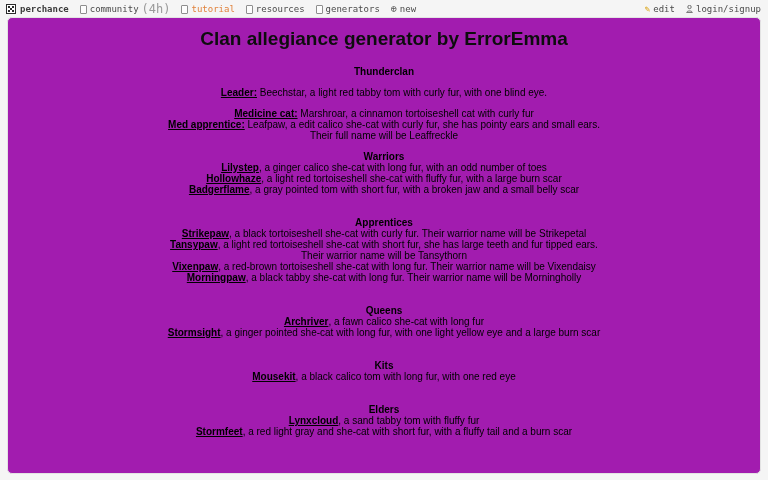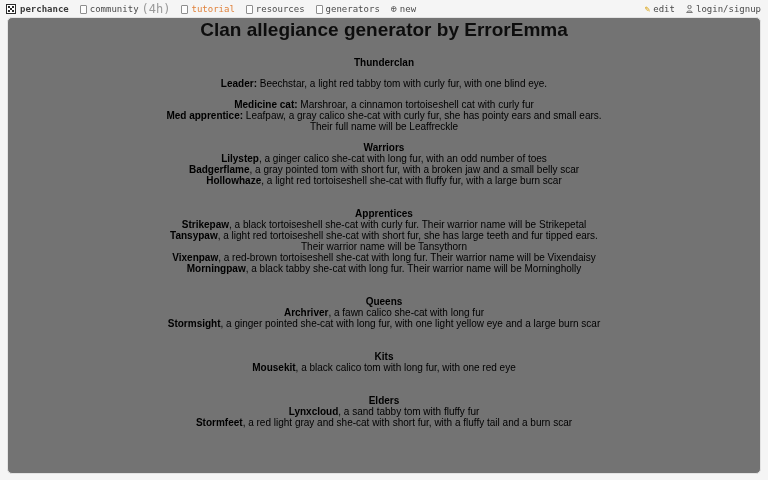--- a/index.html
+++ b/index.html
@@ -29,48 +29,48 @@
     border: 1px solid #8e8e8e;
     border-radius: 1px;
     display: inline-block;
     background: #fdfdfd;
   }
   .plus-glyph { font-size: 10px; color: #555; line-height: 10px; }
   .pencil-glyph { color: #d9a10d; font-size: 9px; line-height: 9px; }
   
   .content-box {
     margin: 0 7px;
-    background: #737373;
+    background: #a21caf;
     border: 1px solid #e3e3e3;
     border-radius: 5px;
     box-sizing: border-box;
     height: 457px;
     overflow: hidden;
-    padding-top: 1px;
+    padding-top: 10px;
     font-family: "Liberation Sans", "DejaVu Sans", sans-serif;
   }
   .page-title {
     text-align: center;
     font-size: 19px;
     font-weight: bold;
     color: #0d0d0d;
     margin: 0 0 14px 0;
   }
   .output {
     max-width: 442px;
     margin: 16px auto;
     text-align: center;
     font-size: 10px;
     line-height: 11px;
     color: #000;
   }
   .block.gap-small { margin-top: 10px; }
   .block.gap-large { margin-top: 22px; }
   .heading { font-weight: bold; }
-  .line b { font-weight: bold; }
+  .line b { font-weight: bold; text-decoration: underline; }
 </style>
 </head>
 <body>
 
 <div class="navbar">
   <div class="nav-left">
     <span class="brand">
       <svg width="10" height="10" viewBox="0 0 10 10">
         <rect x="0.5" y="0.5" width="9" height="9" fill="#ffffff" stroke="#2b2b2b"></rect>
         <rect x="2" y="2" width="2" height="2" fill="#2b2b2b"></rect>
@@ -122,27 +122,27 @@
   <h1 class="page-title">Clan allegiance generator by ErrorEmma</h1>
   <div class="output">
       <div class="block gap-none">
         <div class="heading">Thunderclan</div>
       </div>
       <div class="block gap-small">
         <div class="line"><b>Leader:</b><span> Beechstar, a light red tabby tom with curly fur, with one blind eye.</span></div>
       </div>
       <div class="block gap-small">
         <div class="line"><b>Medicine cat:</b><span> Marshroar, a cinnamon tortoiseshell cat with curly fur</span></div>
-        <div class="line"><b>Med apprentice:</b><span> Leafpaw, a gray calico she-cat with curly fur, she has pointy ears and small ears. Their full name will be Leaffreckle</span></div>
+        <div class="line"><b>Med apprentice:</b><span> Leafpaw, a edit calico she-cat with curly fur, she has pointy ears and small ears. Their full name will be Leaffreckle</span></div>
       </div>
       <div class="block gap-small">
         <div class="heading">Warriors</div>
         <div class="line"><b>Lilystep</b><span>, a ginger calico she-cat with long fur, with an odd number of toes</span></div>
+        <div class="line"><b>Hollowhaze</b><span>, a light red tortoiseshell she-cat with fluffy fur, with a large burn scar</span></div>
         <div class="line"><b>Badgerflame</b><span>, a gray pointed tom with short fur, with a broken jaw and a small belly scar</span></div>
-        <div class="line"><b>Hollowhaze</b><span>, a light red tortoiseshell she-cat with fluffy fur, with a large burn scar</span></div>
       </div>
       <div class="block gap-large">
         <div class="heading">Apprentices</div>
         <div class="line"><b>Strikepaw</b><span>, a black tortoiseshell she-cat with curly fur. Their warrior name will be Strikepetal</span></div>
         <div class="line"><b>Tansypaw</b><span>, a light red tortoiseshell she-cat with short fur, she has large teeth and fur tipped ears. Their warrior name will be Tansythorn</span></div>
         <div class="line"><b>Vixenpaw</b><span>, a red-brown tortoiseshell she-cat with long fur. Their warrior name will be Vixendaisy</span></div>
         <div class="line"><b>Morningpaw</b><span>, a black tabby she-cat with long fur. Their warrior name will be Morningholly</span></div>
       </div>
       <div class="block gap-large">
         <div class="heading">Queens</div>

